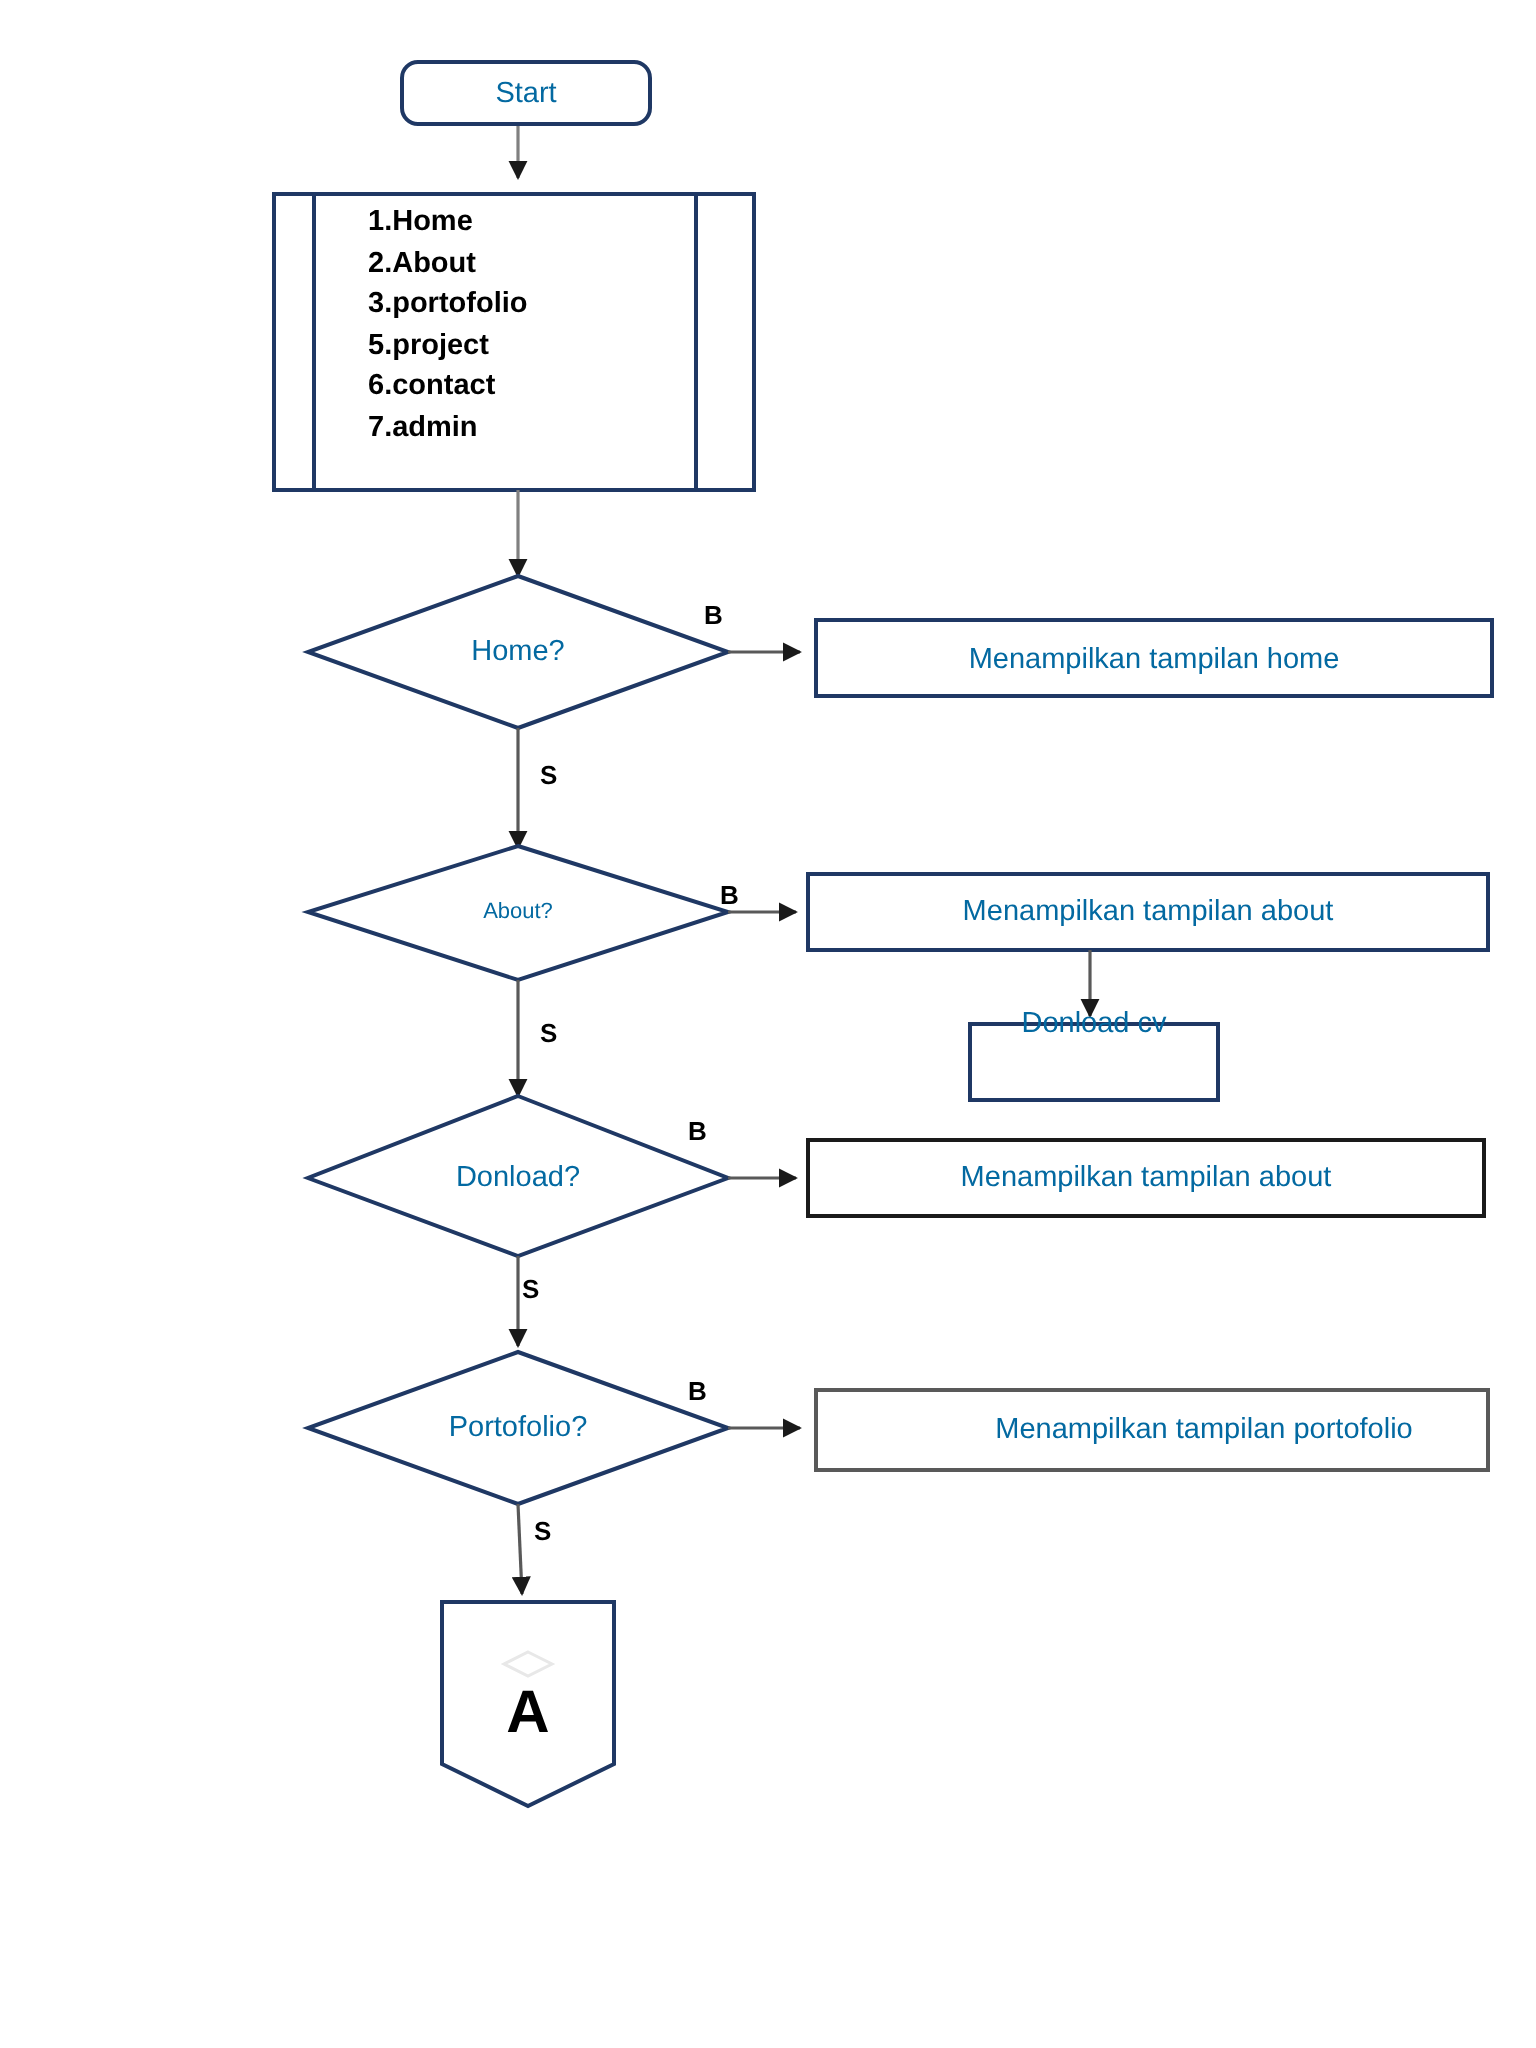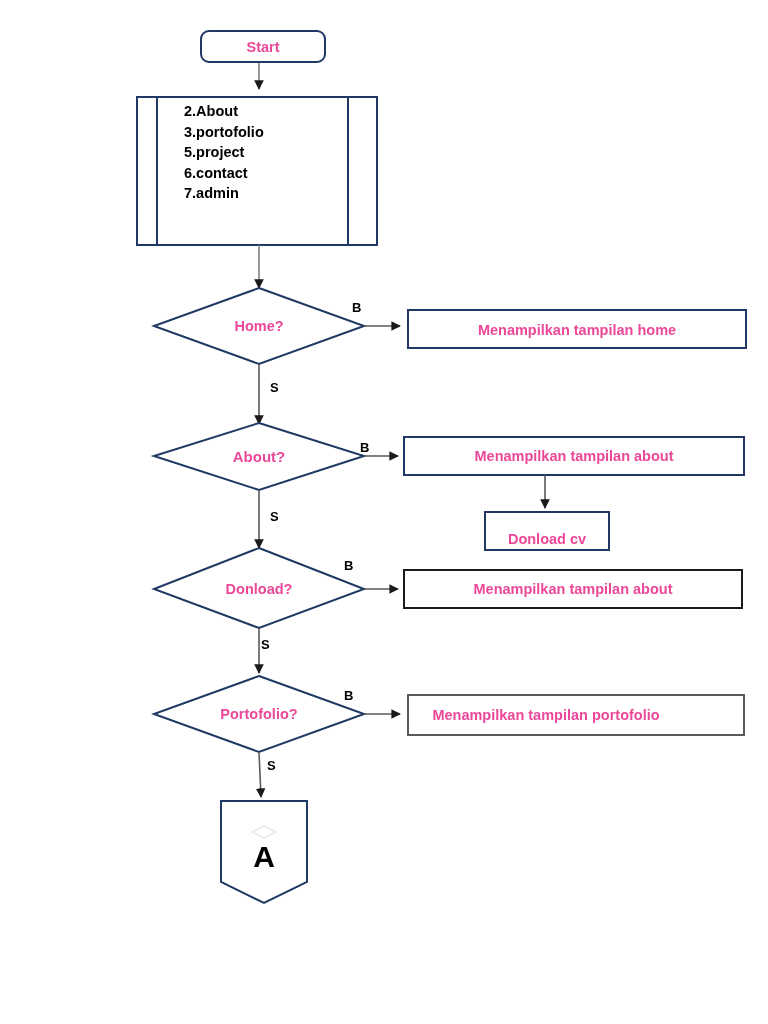--- a/index.html
+++ b/index.html
@@ -23,22 +23,22 @@
     left: 0;
     top: 0;
     width: 768px;
     height: 1024px;
   }
   .node-label {
     position: absolute;
     display: flex;
     align-items: center;
     justify-content: center;
-    font-weight: bold;
-    color: #ec4899;
+    font-weight: normal;
+    color: #0369a1;
     text-align: left;
     pointer-events: none;
     white-space: nowrap;
   }
   .edge-label {
     position: absolute;
     font-weight: bold;
     font-size: 13px;
     color: #000000;
     pointer-events: none;
@@ -113,44 +113,45 @@
     <line x1="259" y1="752" x2="261" y2="797" stroke="#595959" stroke-width="1.6" marker-end="url(#arrowBlack)"></line>
 
     <polygon points="221,801 307,801 307,882 264,903 221,882" fill="#ffffff" stroke="#1F3864" stroke-width="2"></polygon>
 
     <polygon points="264,826 276,832 264,838 252,832" fill="none" stroke="#e8e8e8" stroke-width="1.5"></polygon>
   </svg>
 
   <div class="node-label" style="left:201px; top:31px; width:124px; height:31px; font-size:14.5px;">Start</div>
 
   <div class="menu-list" style="left:184px; top:101px; width:160px;">
+    <div>1.Home</div>
     <div>2.About</div>
     <div>3.portofolio</div>
     <div>5.project</div>
     <div>6.contact</div>
     <div>7.admin</div>
   </div>
 
   <div class="node-label" style="left:194px; top:312px; width:130px; height:28px; font-size:14.5px;">Home?</div>
 
   <div class="node-label" style="left:408px; top:310px; width:338px; height:39px; font-size:14.5px;">Menampilkan tampilan home</div>
 
-  <div class="node-label" style="left:194px; top:442px; width:130px; height:28px; font-size:15px;">About?</div>
+  <div class="node-label" style="left:194px; top:442px; width:130px; height:28px; font-size:11px;">About?</div>
 
   <div class="node-label" style="left:404px; top:437px; width:340px; height:38px; font-size:14.5px;">Menampilkan tampilan about</div>
 
-  <div class="node-label" style="left:485px; top:520px; width:124px; height:38px; font-size:14.5px;">Donload cv</div>
+  <div class="node-label" style="left:485px; top:493px; width:124px; height:38px; font-size:14.5px;">Donload cv</div>
 
   <div class="node-label" style="left:194px; top:575px; width:130px; height:28px; font-size:14.5px;">Donload?</div>
 
   <div class="node-label" style="left:404px; top:570px; width:338px; height:38px; font-size:14.5px;">Menampilkan tampilan about</div>
 
   <div class="node-label" style="left:194px; top:700px; width:130px; height:28px; font-size:14.5px;">Portofolio?</div>
 
-  <div class="node-label" style="left:408px; top:695px; width:276px; height:40px; font-size:14.5px;">Menampilkan tampilan portofolio</div>
+  <div class="node-label" style="left:424px; top:695px; width:276px; height:40px; font-size:14.5px;padding-left:40px;">Menampilkan tampilan portofolio</div>
 
   <div class="connector-letter" style="left:221px; top:840px; width:86px;">A</div>
 
   <div class="edge-label" style="left:352px; top:300px;">B</div>
   <div class="edge-label" style="left:270px; top:380px;">S</div>
 
   <div class="edge-label" style="left:360px; top:440px;">B</div>
   <div class="edge-label" style="left:270px; top:509px;">S</div>
 
   <div class="edge-label" style="left:344px; top:558px;">B</div>

